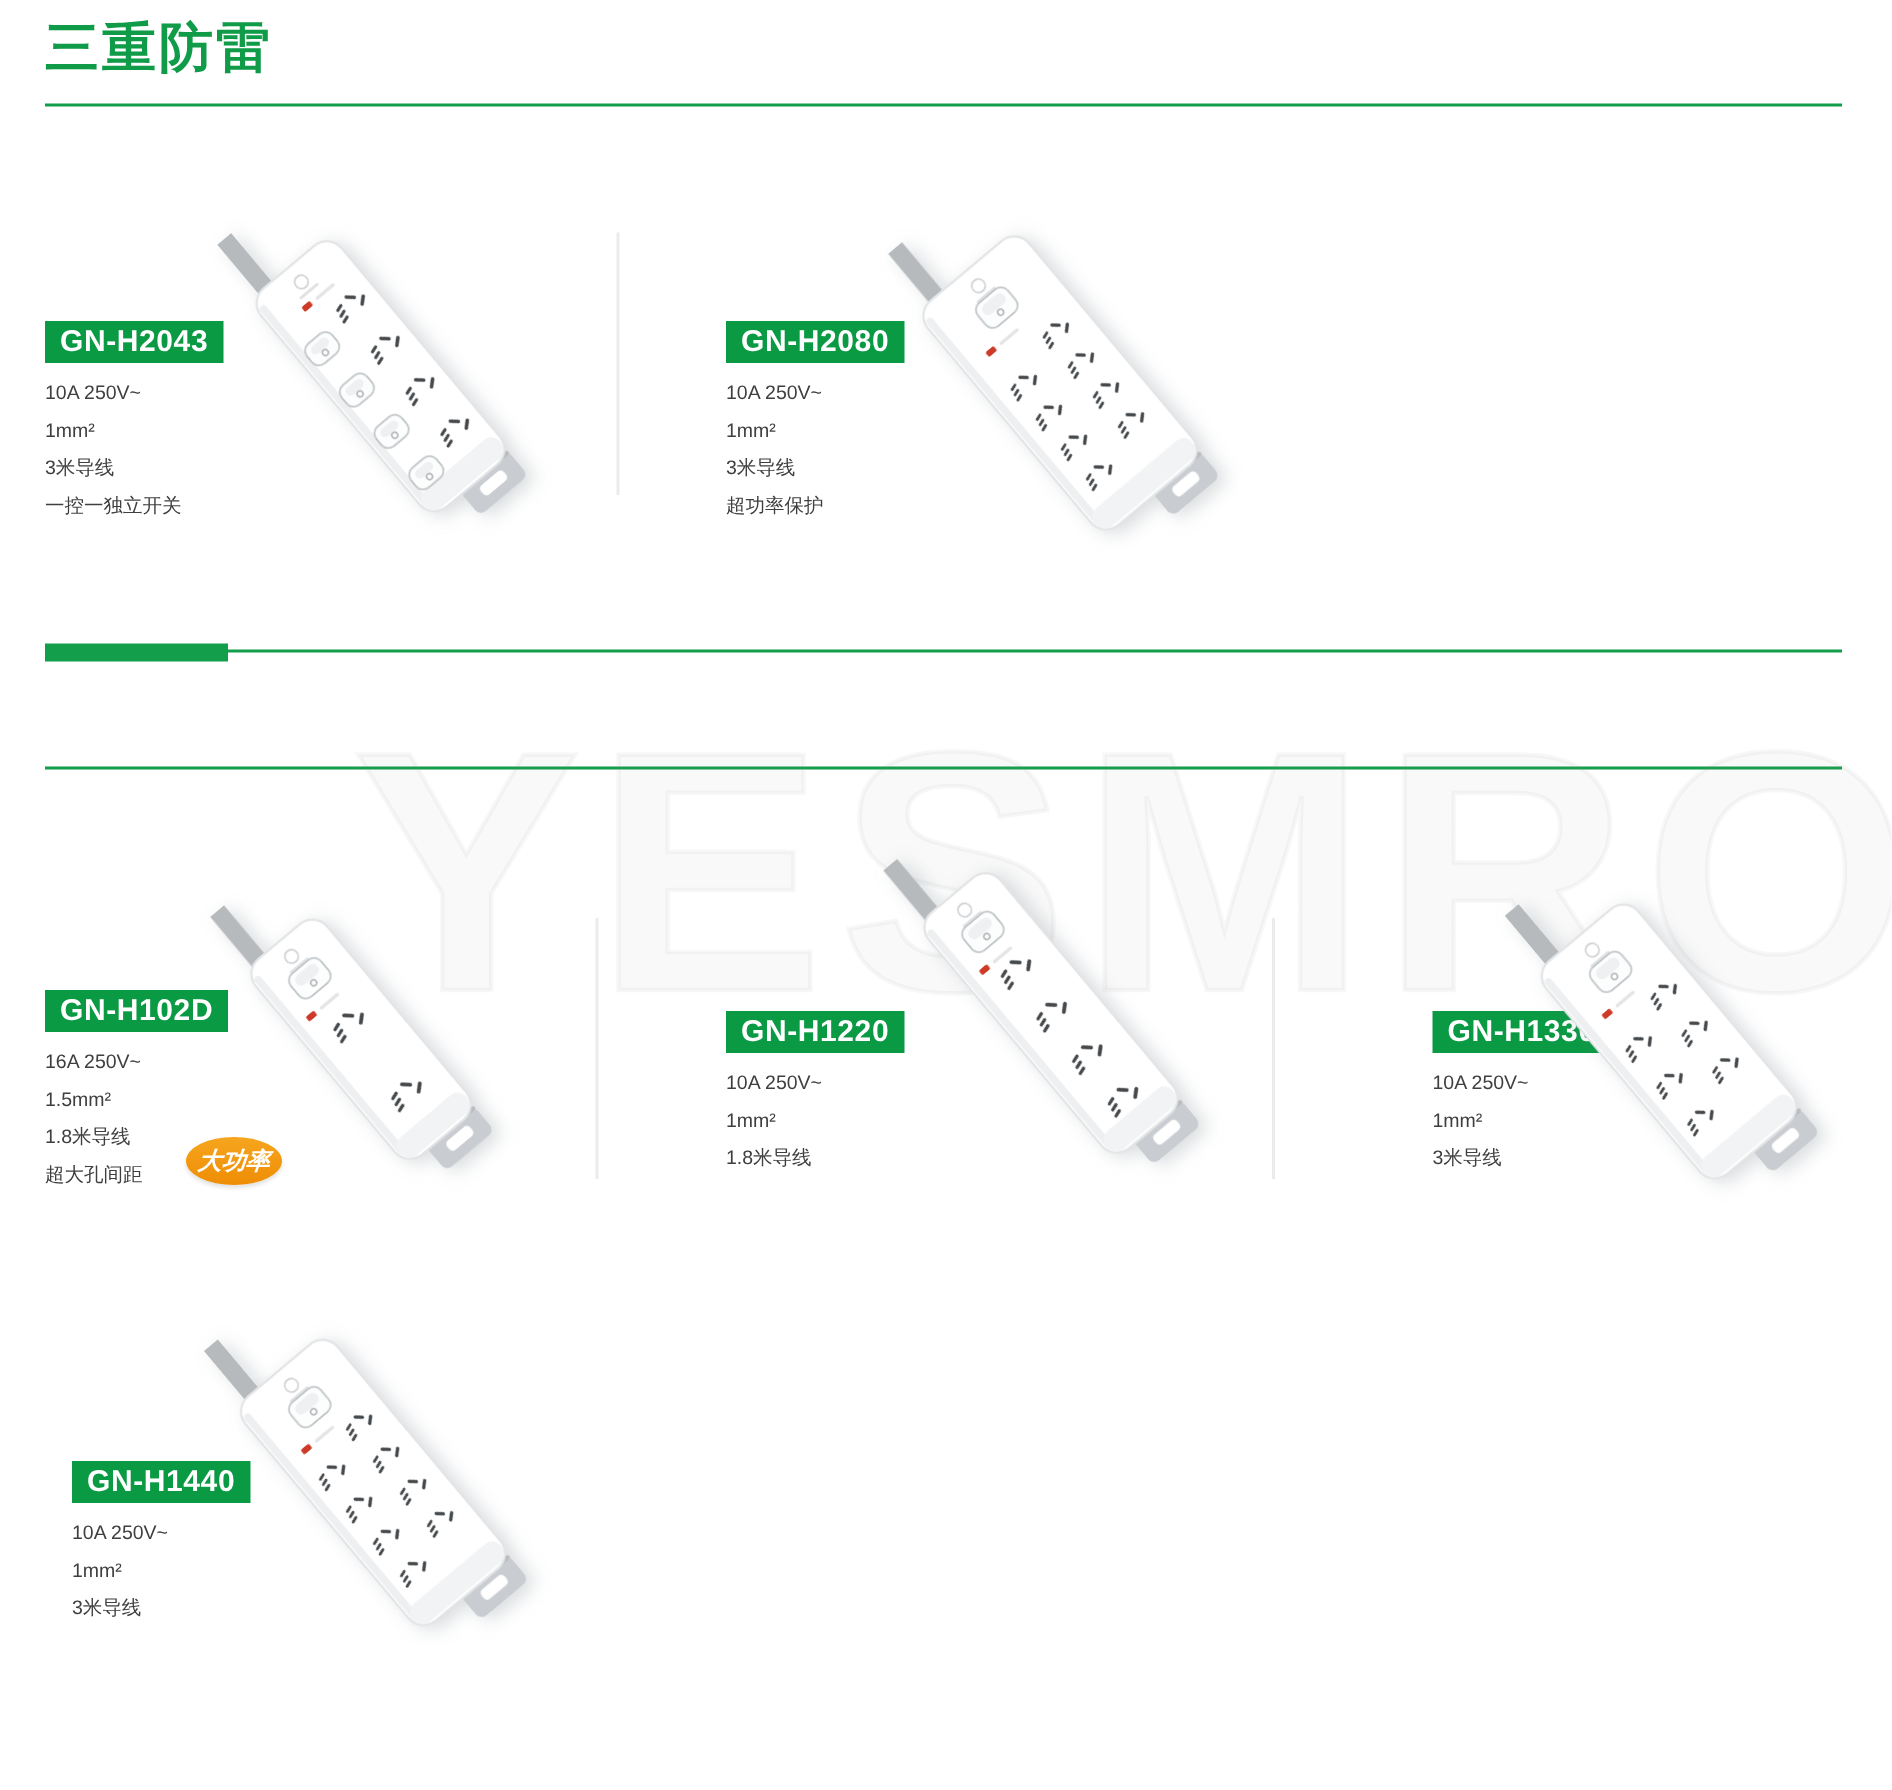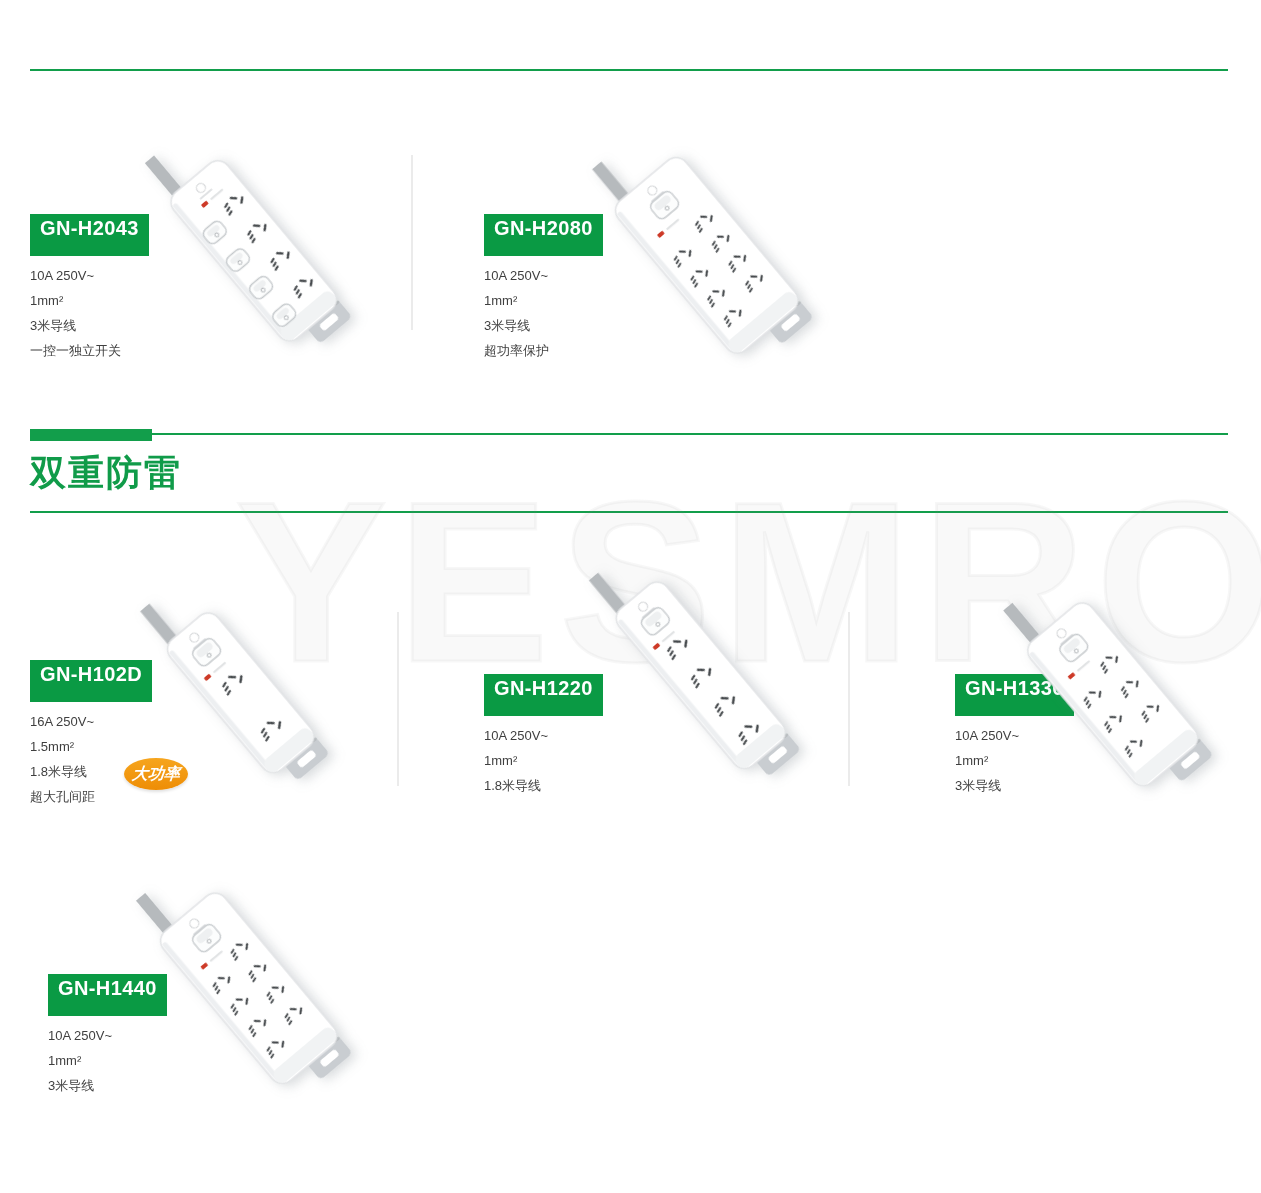--- a/index.html
+++ b/index.html
@@ -7,21 +7,21 @@
   .canvas{position:relative;width:1261px;height:1193px;background:#ffffff;overflow:hidden;}
 
   .sec-title{position:absolute;font-size:36px;font-weight:600;color:#109b49;letter-spacing:2px;white-space:nowrap;}
   .rule{position:absolute;height:2px;background:#129e4b;}
   .bar-thick{position:absolute;height:12px;background:#129e4b;}
 
   .vdiv{position:absolute;width:2px;background:#ebebeb;}
 
   .pinfo{position:absolute;width:230px;}
   .model-badge{display:inline-block;background:#0a9a44;color:#ffffff;font-size:20px;font-weight:bold;
-    letter-spacing:.4px;padding:3px 10px 16px 10px;white-space:nowrap;}
+    letter-spacing:.4px;padding:3px 10px 2px 10px;white-space:nowrap;}
   .specs{margin-top:7px;font-size:13px;color:#3f3f3f;line-height:25px;}
   .specs div{white-space:nowrap;}
 
   .tag-oval{position:absolute;width:64px;height:32px;border-radius:50%;
     background:linear-gradient(#f6a51e,#ee8d05);color:#fff;font-size:16px;font-weight:bold;font-style:italic;
     display:flex;align-items:center;justify-content:center;box-shadow:0 2px 3px rgba(0,0,0,.12);z-index:6;}
   .tag-oval span{transform:skewX(-6deg);}
 
   .strip{position:absolute;transform:rotate(-40deg);z-index:3;}
   .strip svg{filter:drop-shadow(3px 5px 6px rgba(100,110,120,.25));}
@@ -30,20 +30,21 @@
     letter-spacing:10px;color:rgba(135,135,135,0.05);-webkit-text-stroke:3px rgba(135,135,135,0.07);
     white-space:nowrap;user-select:none;}
 </style>
 </head>
 <body>
 
 <div class="canvas">
 
   <div class="watermark">YESMRO</div>
 
+  <div class="sec-title" style="left:30px;top:8px;">三重防雷</div>
   <div class="rule" style="left:30px;top:69px;width:1198px;"></div>
 
   <div class="strip" style="left:186px;top:112px;width:134px;height:276px;"><svg viewBox="0 0 134 276" width="134" height="276">
         <rect x="40" y="2" width="12" height="48" fill="#b6babd"></rect>
         <rect x="58" y="231" width="42" height="22" rx="5" fill="#c9cdd1"></rect>
         <rect x="58" y="231" width="42" height="3" rx="1.5" fill="#b9bdc0"></rect>
         <rect x="69" y="238" width="20" height="8" rx="3" fill="#ffffff"></rect>
         <rect x="32" y="44" width="70" height="190" rx="13" fill="#ffffff" stroke="#e2e4e6" stroke-width="1.5"></rect>
         <rect x="33.5" y="52" width="5" height="174" rx="2.5" fill="#edeff1"></rect>
         <rect x="34" y="216" width="66" height="16" rx="7" fill="#f1f3f4"></rect>
@@ -157,21 +158,20 @@
     <div class="specs">
       <div>10A 250V~</div>
       <div>1mm²</div>
       <div>3米导线</div>
       <div>超功率保护</div>
     </div>
   </div>
 
   <div class="bar-thick" style="left:30px;top:429px;width:122px;"></div>
   <div class="rule" style="left:152px;top:433px;width:1076px;"></div>
-  <div class="sec-title" style="left:30px;top:449px;">双重防雷</div>
   <div class="rule" style="left:30px;top:511px;width:1198px;"></div>
 
   <div class="strip" style="left:177px;top:564px;width:126px;height:256px;"><svg viewBox="0 0 126 256" width="126" height="256">
         <rect x="38.4" y="2" width="12" height="48" fill="#b6babd"></rect>
         <rect x="50" y="211" width="42" height="22" rx="5" fill="#c9cdd1"></rect>
         <rect x="50" y="211" width="42" height="3" rx="1.5" fill="#b9bdc0"></rect>
         <rect x="61" y="218" width="20" height="8" rx="3" fill="#ffffff"></rect>
         <rect x="32" y="44" width="62" height="170" rx="13" fill="#ffffff" stroke="#e2e4e6" stroke-width="1.5"></rect>
         <rect x="33.5" y="52" width="5" height="154" rx="2.5" fill="#edeff1"></rect>
         <rect x="34" y="196" width="58" height="16" rx="7" fill="#f1f3f4"></rect>

